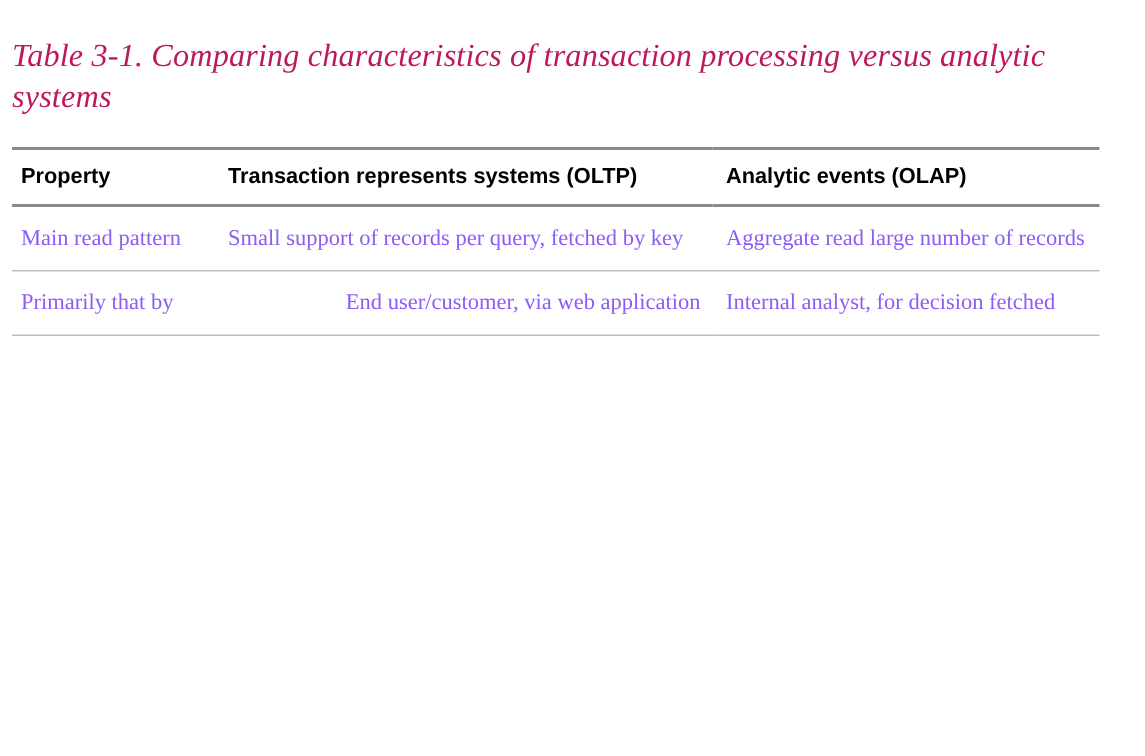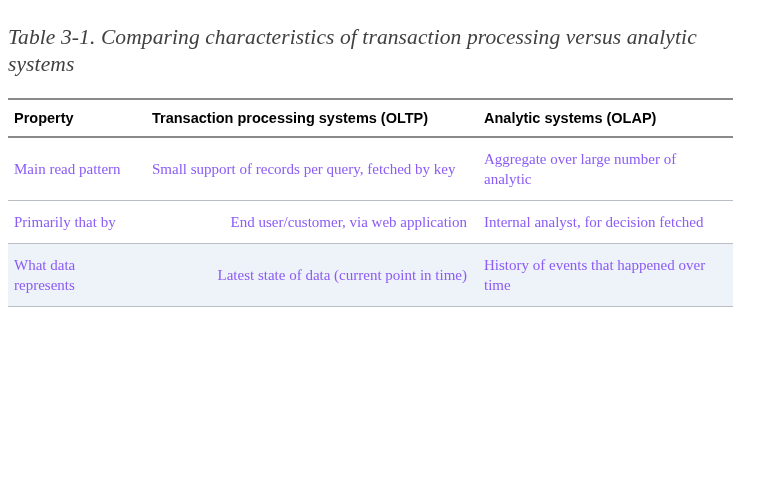--- a/index.html
+++ b/index.html
@@ -19,21 +19,21 @@
   
   .caption {
     position: absolute;
     left: 8px;
     top: 24px;
     width: 730px;
     font-family: "Liberation Serif", "DejaVu Serif", serif;
     font-style: italic;
     font-size: 21.5px;
     line-height: 27px;
-    color: #404040;
+    color: #be185d;
     letter-spacing: 0.1px;
   }
 
   
   .table-wrap {
     position: absolute;
     left: 8px;
     top: 98px;
     width: 725px;
   }
@@ -100,40 +100,35 @@
   <table class="doc-table">
     <colgroup>
       <col class="c1">
         <col class="c2">
         <col class="c3">
     </colgroup>
 
     <thead>
       <tr class="header-row">
         <th class="col-property">Property</th>
-        <th class="col-oltp">Transaction processing systems (OLTP)</th>
-        <th class="col-olap">Analytic systems (OLAP)</th>
+        <th class="col-oltp">Transaction represents systems (OLTP)</th>
+        <th class="col-olap">Analytic events (OLAP)</th>
       </tr>
     </thead>
 
     <tbody>
       <tr>
         <td class="col-property">Main read pattern</td>
         <td class="col-oltp">Small support of records per query, fetched by key</td>
-        <td class="col-olap">Aggregate over large number of analytic</td>
+        <td class="col-olap">Aggregate read large number of records</td>
       </tr>
 
 
       <tr class="tight">
         <td class="col-property">Primarily that by</td>
         <td class="col-oltp oltp-indent">End user/customer, via web application</td>
         <td class="col-olap">Internal analyst, for decision fetched</td>
       </tr>
 
-      <tr class="striped">
-        <td class="col-property">What data represents</td>
-        <td class="col-oltp oltp-indent">Latest state of data (current point in time)</td>
-        <td class="col-olap">History of events that happened over time</td>
-      </tr>
 
     </tbody>
   </table>
 </div>
 
 </body></html>

